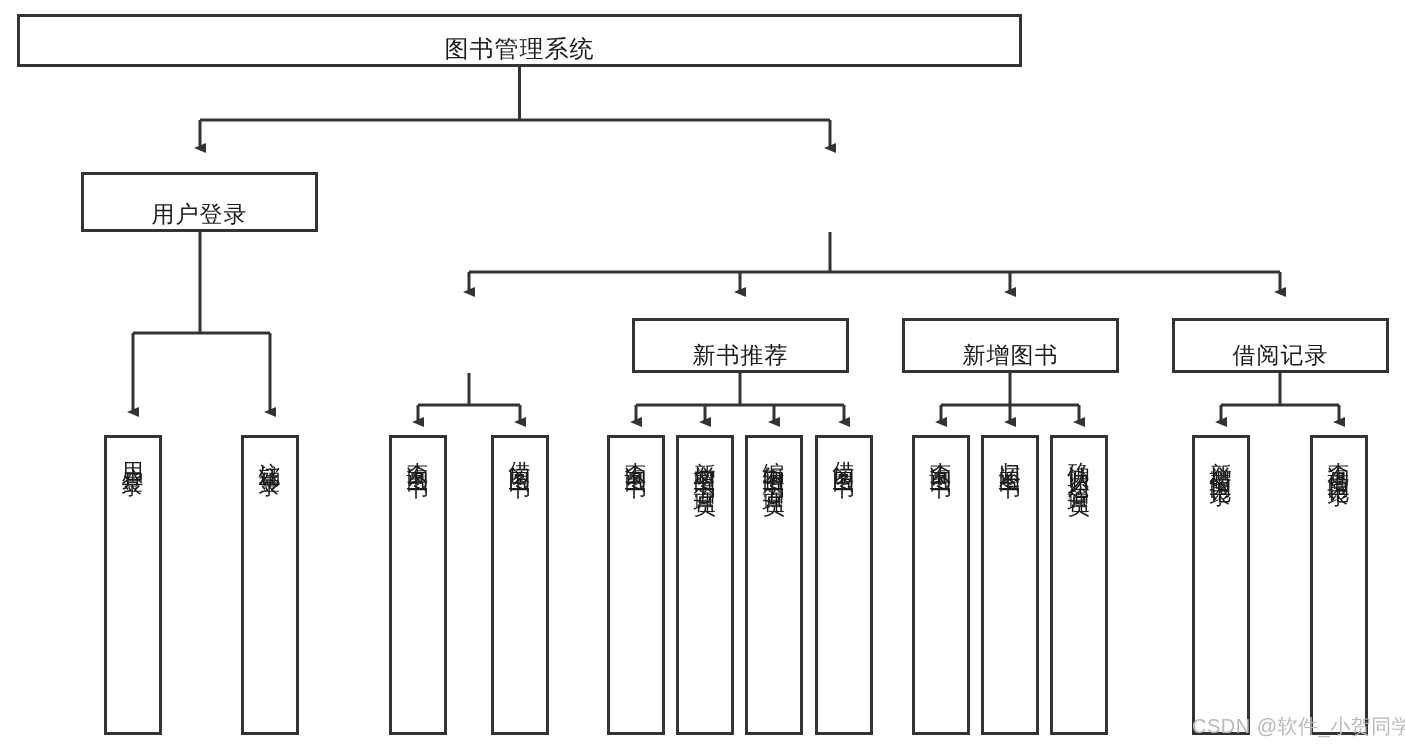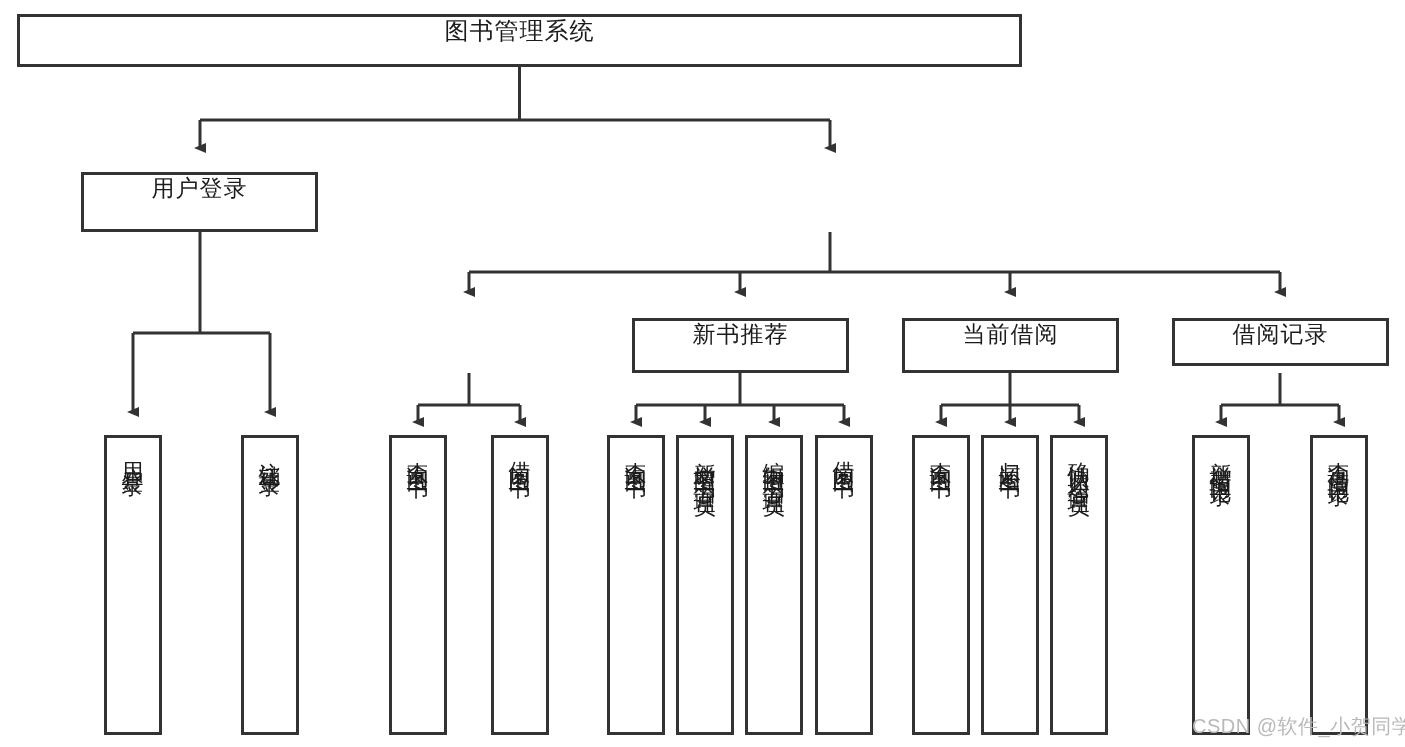--- a/index.html
+++ b/index.html
@@ -24,21 +24,21 @@
     width: 1405px;
     height: 747px;
     pointer-events: none;
   }
   .node {
     position: absolute;
     box-sizing: border-box;
     background: #ffffff;
     border: 3px solid #333333;
     display: flex;
-    align-items: flex-start;
+    align-items: flex-end;
     justify-content: center;
     color: #1b1b1b;
   }
   .node.horiz {
     font-size: 23px;
     letter-spacing: 1px;
     line-height: 1.2;
   }
   .node.root {
     font-size: 24px;
@@ -126,23 +126,23 @@
   </div>
 
   <div class="node horiz" style="left:81px; top:172px; width:237px; height:60px;">
     <span>用户登录</span>
   </div>
 
   <div class="node horiz" style="left:632px; top:318px; width:217px; height:55px;">
     <span>新书推荐</span>
   </div>
   <div class="node horiz" style="left:902px; top:318px; width:217px; height:55px;">
-    <span>当前借阅</span>
+    <span>新增图书</span>
   </div>
-  <div class="node horiz" style="left:1172px; top:318px; width:217px; height:48px;">
+  <div class="node horiz" style="left:1172px; top:318px; width:217px; height:55px;">
     <span>借阅记录</span>
   </div>
 
   <div class="node leaf" style="left:104px; top:435px; width:58px; height:300px;">
     <span class="vtext">用户登录</span>
   </div>
   <div class="node leaf" style="left:241px; top:435px; width:58px; height:300px;">
     <span class="vtext">注销登录</span>
   </div>
 

